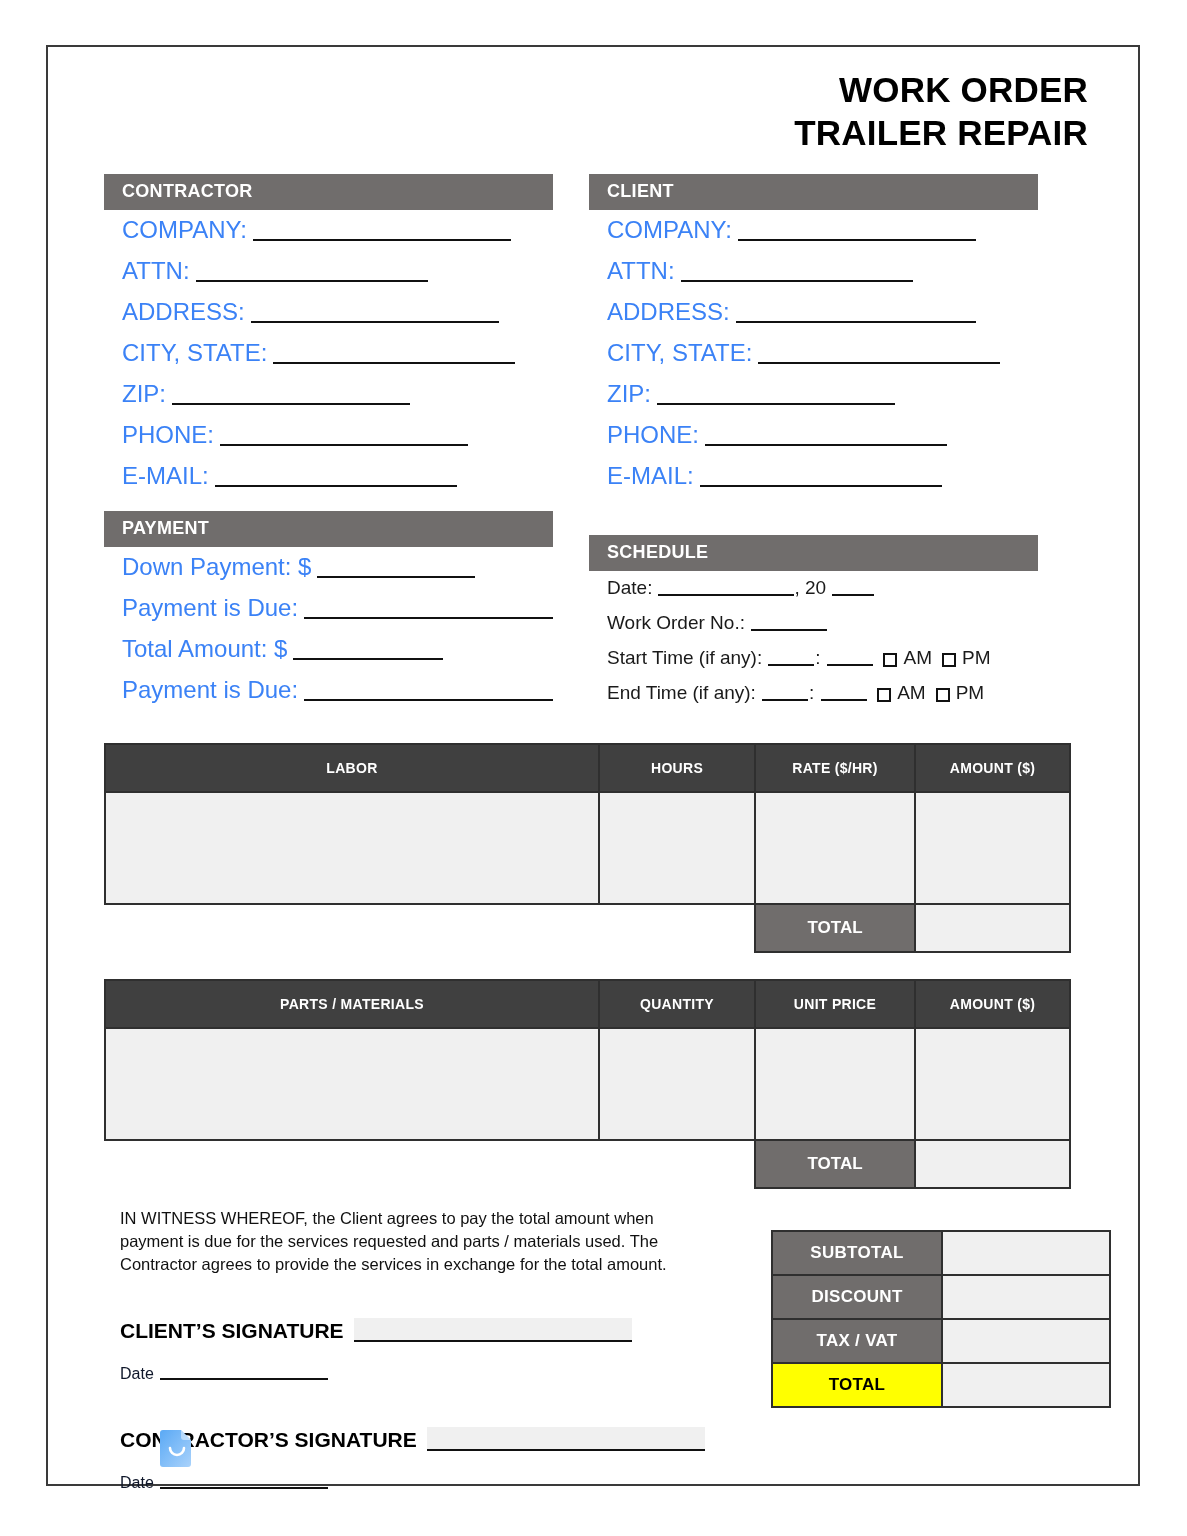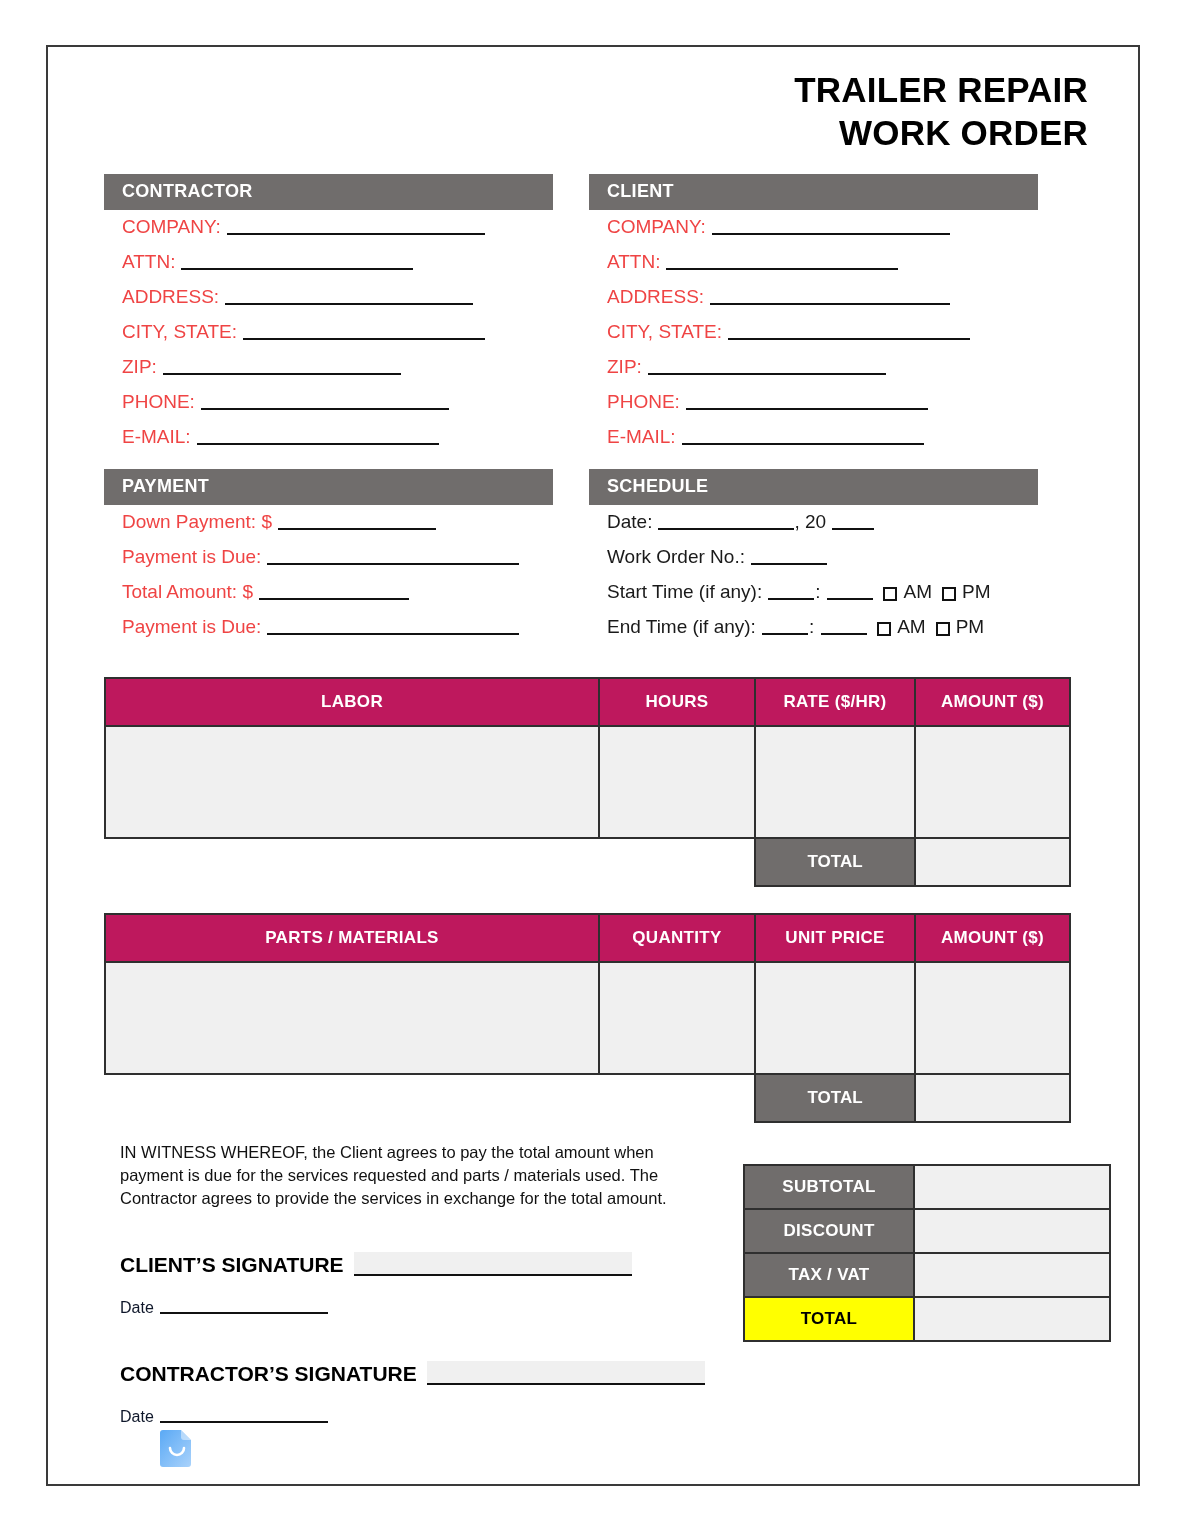--- a/index.html
+++ b/index.html
@@ -62,22 +62,22 @@
     color: #ffffff;
     font-size: 18px;
     font-weight: bold;
     letter-spacing: 0.3px;
     padding: 7px 0 8px 18px;
     box-sizing: border-box;
   }
 
   .field-list { padding: 6px 0 0 18px; }
   .field-row {
-    font-size: 19px;
-    color: #ef4444;
+    font-size: 24px;
+    color: #3b82f6;
     margin-bottom: 13px;
     white-space: nowrap;
     display: flex;
     align-items: flex-end;
   }
   .field-label { flex: none; }
   .rule {
     display: inline-block;
     border-bottom: 2px solid #111;
     height: 0;
@@ -107,23 +107,23 @@
   .ampm { margin-left: 0px; }
 
   
   .tbl {
     margin-top: 26px;
     width: 965px;
     border-collapse: collapse;
     table-layout: fixed;
   }
   .tbl th {
-    background: #be185d;
+    background: #404040;
     color: #fff;
-    font-size: 17px;
+    font-size: 14px;
     font-weight: bold;
     letter-spacing: 0.3px;
     height: 44px;
     border: 2px solid #2f2f2f;
     text-align: center;
   }
   .tbl td.body-cell {
     background: #f0f0f0;
     border: 2px solid #2f2f2f;
     height: 108px;
@@ -188,21 +188,21 @@
     color: #0f172a;
     display: flex;
     align-items: flex-end;
   }
 
   
   .totals {
     position: absolute;
     right: 1px;
     top: 23px;
-    width: 368px;
+    width: 340px;
     border-collapse: collapse;
     table-layout: fixed;
     margin-left: 44px;
   }
   .totals td {
     border: 2px solid #2f2f2f;
     height: 40px;
   }
   .totals td.lbl {
     background: #706d6c;
@@ -228,22 +228,22 @@
     height: 42px;
   }
 </style>
 </head>
 <body>
 
 <div class="page">
   <div class="inner">
 
     <div class="title-block">
+      <div class="title-line">WORK ORDER</div>
       <div class="title-line">TRAILER REPAIR</div>
-      <div class="title-line">WORK ORDER</div>
     </div>
 
     <div class="cols">
       <div class="col">
         <div class="section-bar">CONTRACTOR</div>
         <div class="field-list">
             <div class="field-row">
               <span class="field-label">COMPANY:</span>
               <span class="rule" style="width: 258px;"></span>
             </div>

